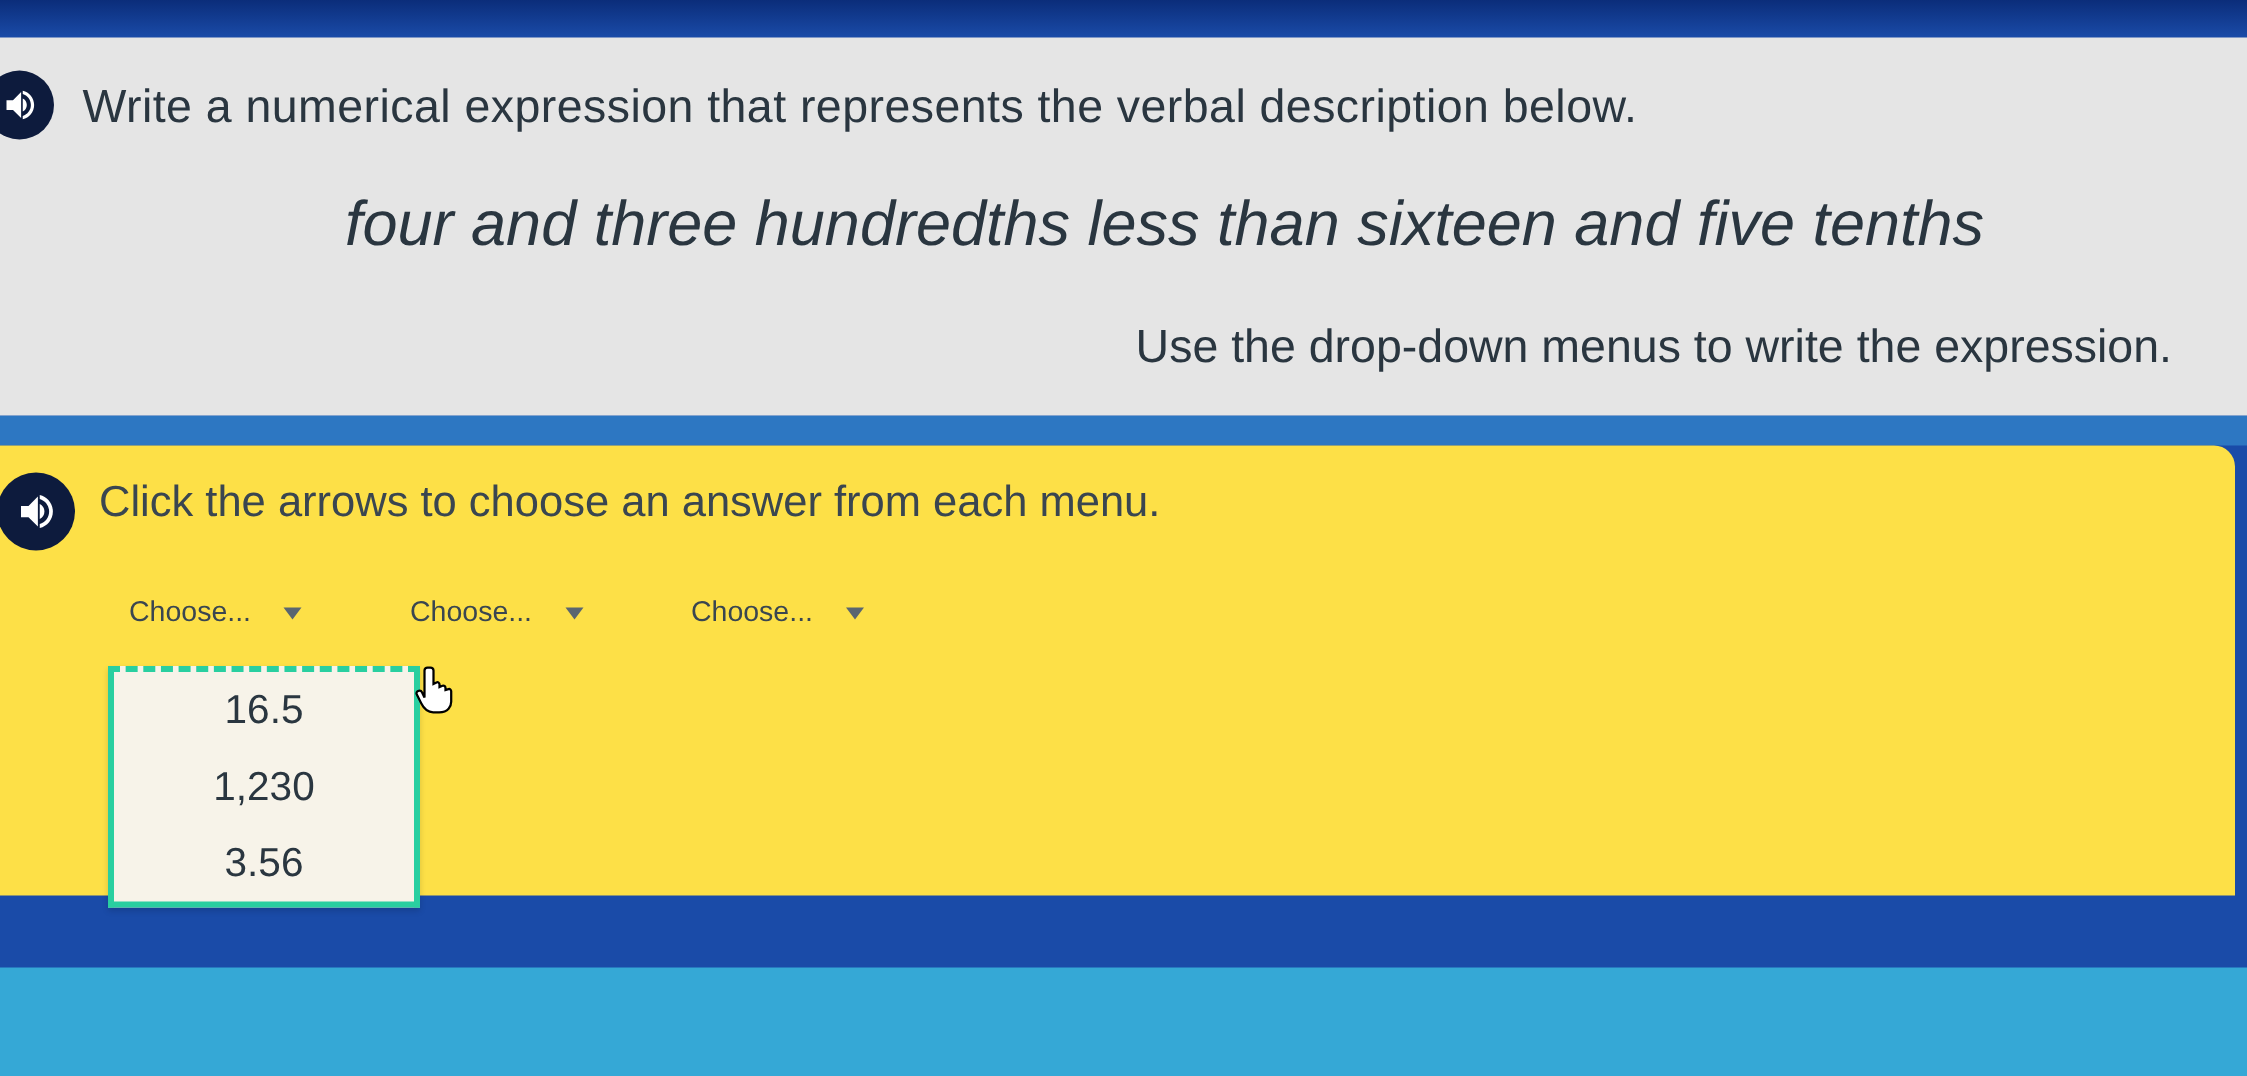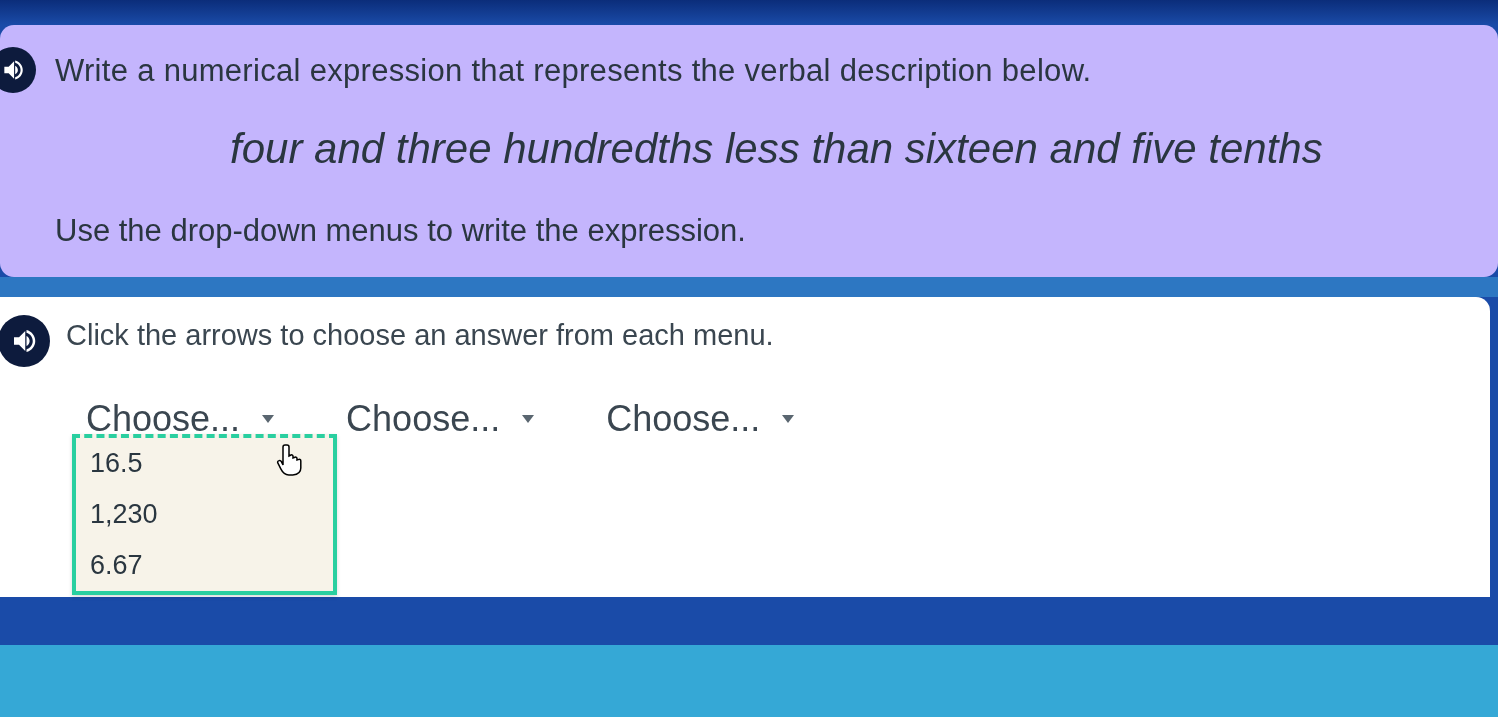--- a/index.html
+++ b/index.html
@@ -9,25 +9,24 @@
     width: 1498px;
     height: 717px;
     overflow: hidden;
     position: relative;
   }
   .top-border {
     height: 25px;
     background: linear-gradient(#0b2d7a, #1a4ba8);
   }
   .question-panel {
-    background: #c4b5fd;
+    background: #e5e5e5;
     padding: 28px 50px 28px 0;
     position: relative;
     color: #2a3640;
-    border-radius: 14px;
   }
   .audio-badge {
     position: absolute;
     left: -10px;
     top: 22px;
     width: 46px;
     height: 46px;
     background: #0d1b3d;
     border-radius: 50%;
     display: flex;
@@ -48,27 +47,28 @@
     font-style: italic;
     color: #2a3640;
     text-align: left;
     margin-left: 230px;
     margin-bottom: 40px;
   }
   .q-line3 {
     font-size: 31px;
     color: #2a3640;
     margin-left: 55px;
+    text-align: right;
   }
   .gap-strip {
     height: 20px;
     background: #2d77c2;
   }
   .answer-panel {
-    background: #ffffff;
+    background: #fde047;
     margin: 0 8px 0 0;
     border-top-right-radius: 14px;
     padding: 22px 50px 60px 0;
     position: relative;
     color: #3a4650;
     min-height: 300px;
   }
   .audio-badge2 {
     position: absolute;
     left: -2px;
@@ -94,45 +94,46 @@
     margin-left: 78px;
     align-items: flex-start;
   }
   .dd {
     position: relative;
   }
   .dd-btn {
     display: flex;
     align-items: center;
     gap: 16px;
-    font-size: 36px;
+    font-size: 19px;
     color: #3a4650;
     background: transparent;
     border: none;
     padding: 4px 8px;
     cursor: pointer;
     font-family: inherit;
   }
   .dd-btn .caret {
     width: 0; height: 0;
     border-left: 6px solid transparent;
     border-right: 6px solid transparent;
     border-top: 8px solid #5a6670;
     margin-left: 6px;
   }
   .dd-menu {
     position: absolute;
-    top: 40px;
+    top: 50px;
     left: -6px;
-    width: 265px;
+    width: 208px;
     background: #f7f3e9;
     border: 4px solid #29cfa0;
     box-shadow: 0 2px 4px rgba(0,0,0,0.15);
     z-index: 5;
     border-top-style: dashed;
+    text-align: center;
   }
   .dd-menu .opt {
     font-size: 27px;
     color: #2a3640;
     padding: 10px 14px;
     cursor: pointer;
   }
   .cursor-hand {
     position: absolute;
     left: 274px;
@@ -179,21 +180,21 @@
   <div class="dropdown-row">
 
     <div class="dd">
       <button class="dd-btn">
         <span>Choose...</span>
         <span class="caret"></span>
       </button>
       <div class="dd-menu">
         <div class="opt">16.5</div>
         <div class="opt">1,230</div>
-        <div class="opt">6.67</div>
+        <div class="opt">3.56</div>
       </div>
     </div>
 
     <div class="dd">
       <button class="dd-btn">
         <span>Choose...</span>
         <span class="caret"></span>
       </button>
     </div>
 

